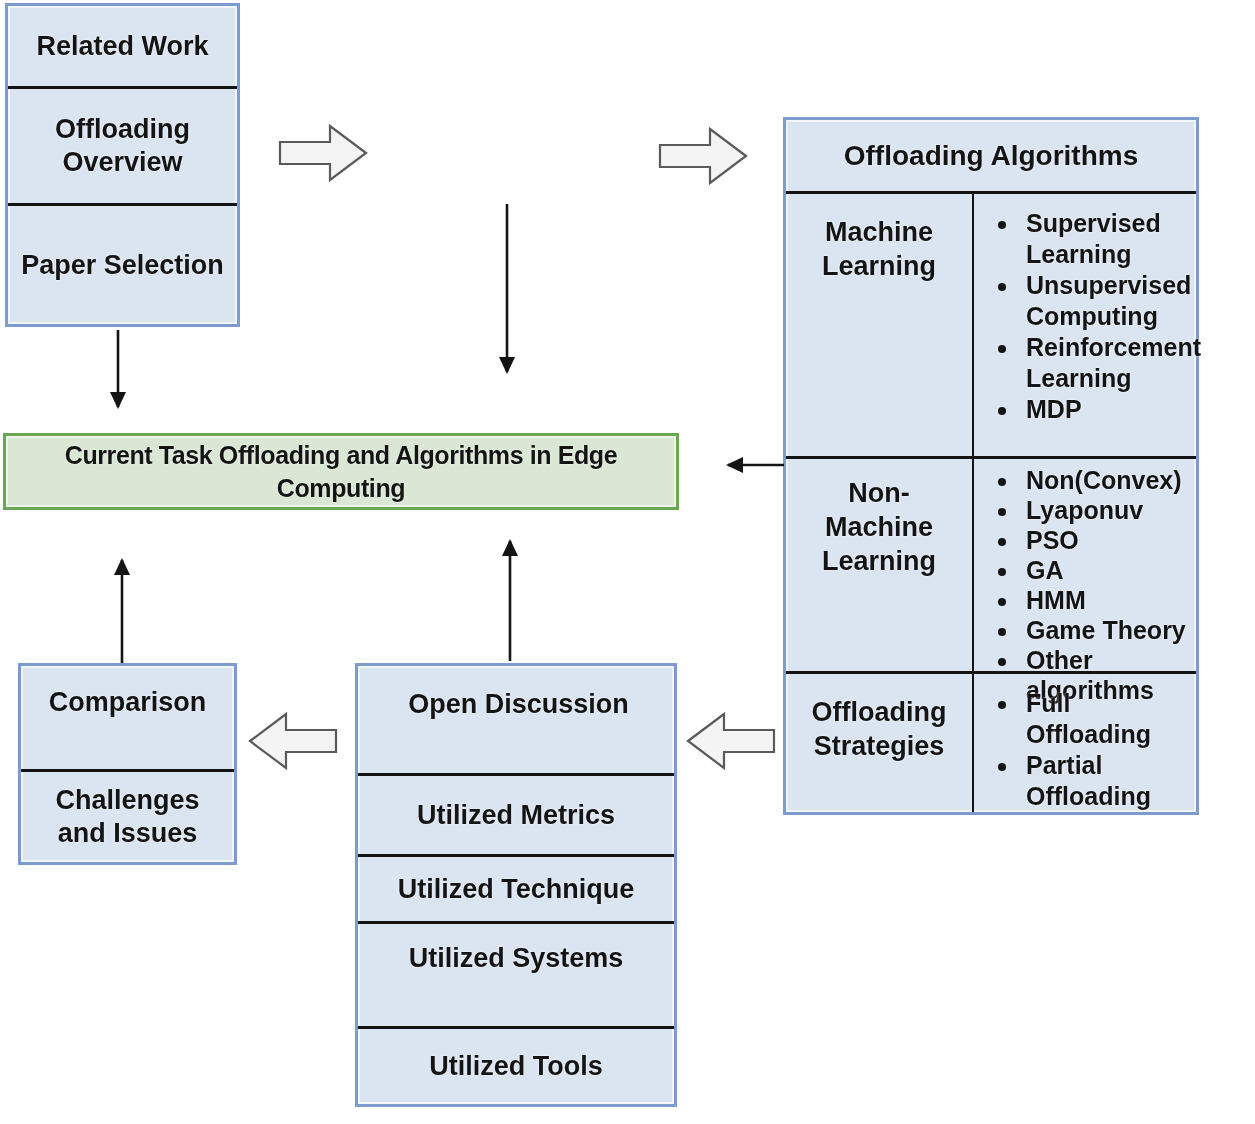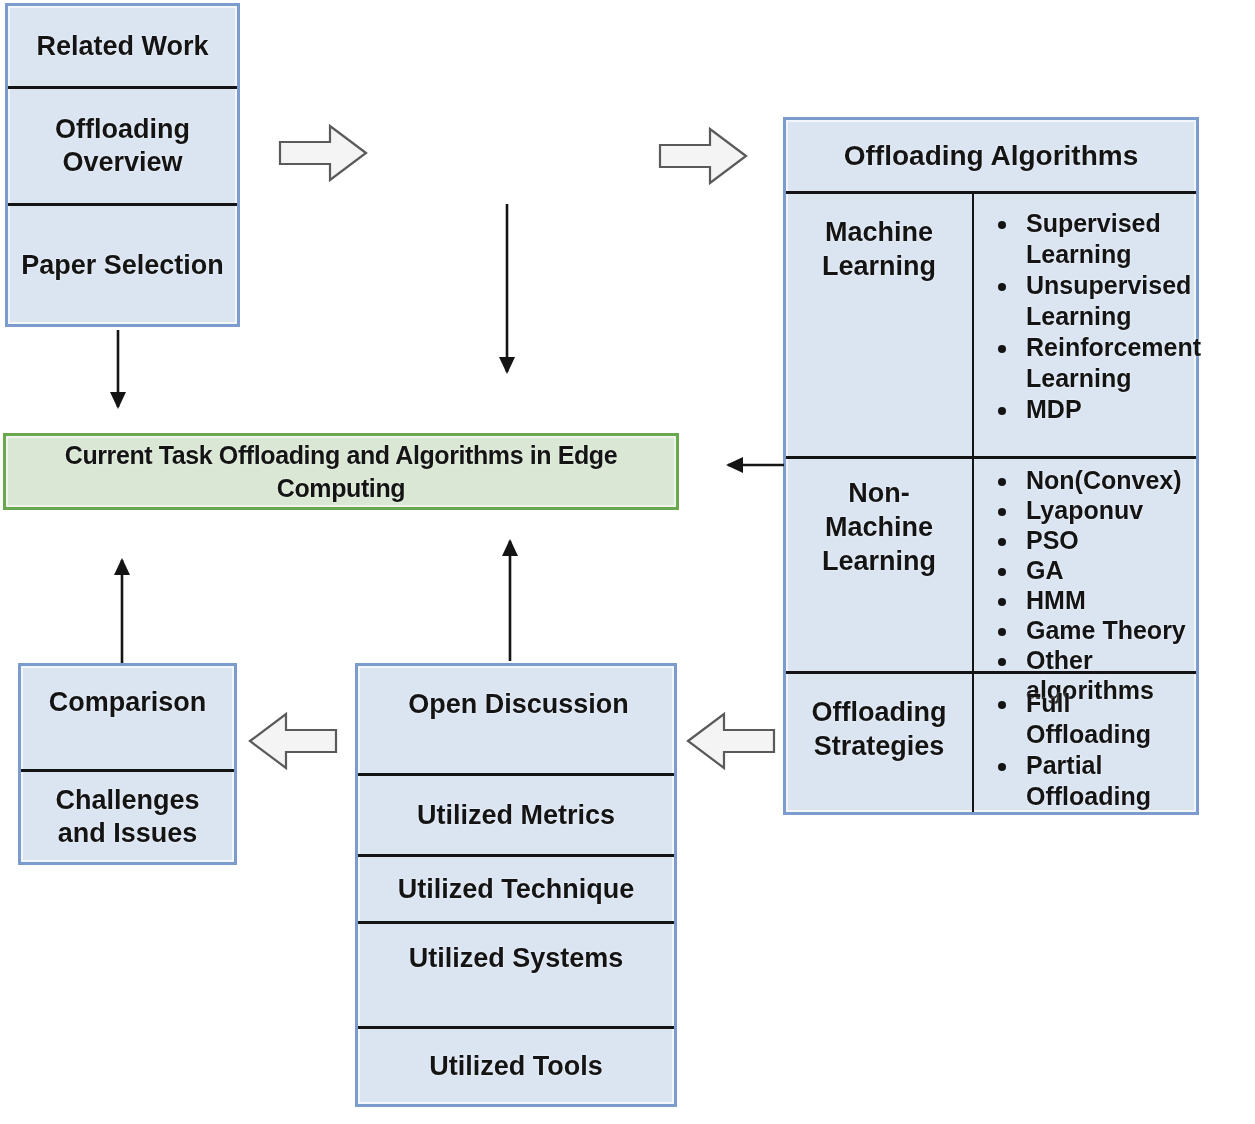--- a/index.html
+++ b/index.html
@@ -82,21 +82,21 @@
   </div>
 
 
   <div class="box" style="left:783px;top:117px;width:416px;height:698px;">
     <div class="algo-header">Offloading Algorithms</div>
     <div class="algo-row" style="height:262px;flex:0 0 262px;">
       <div class="algo-label">Machine Learning</div>
       <div class="algo-items">
         <ul>
           <li>Supervised Learning</li>
-          <li>Unsupervised Learning</li>
+          <li>Unsupervised Computing</li>
           <li>Reinforcement Learning</li>
           <li>MDP</li>
         </ul>
       </div>
     </div>
     <div class="algo-row divided" style="height:215px;flex:0 0 215px;">
       <div class="algo-label" style="padding-top:18px;">Non-Machine Learning</div>
       <div class="algo-items">
         <ul style="padding-top:6px;line-height:1.2;">
           <li>Non(Convex)</li>

